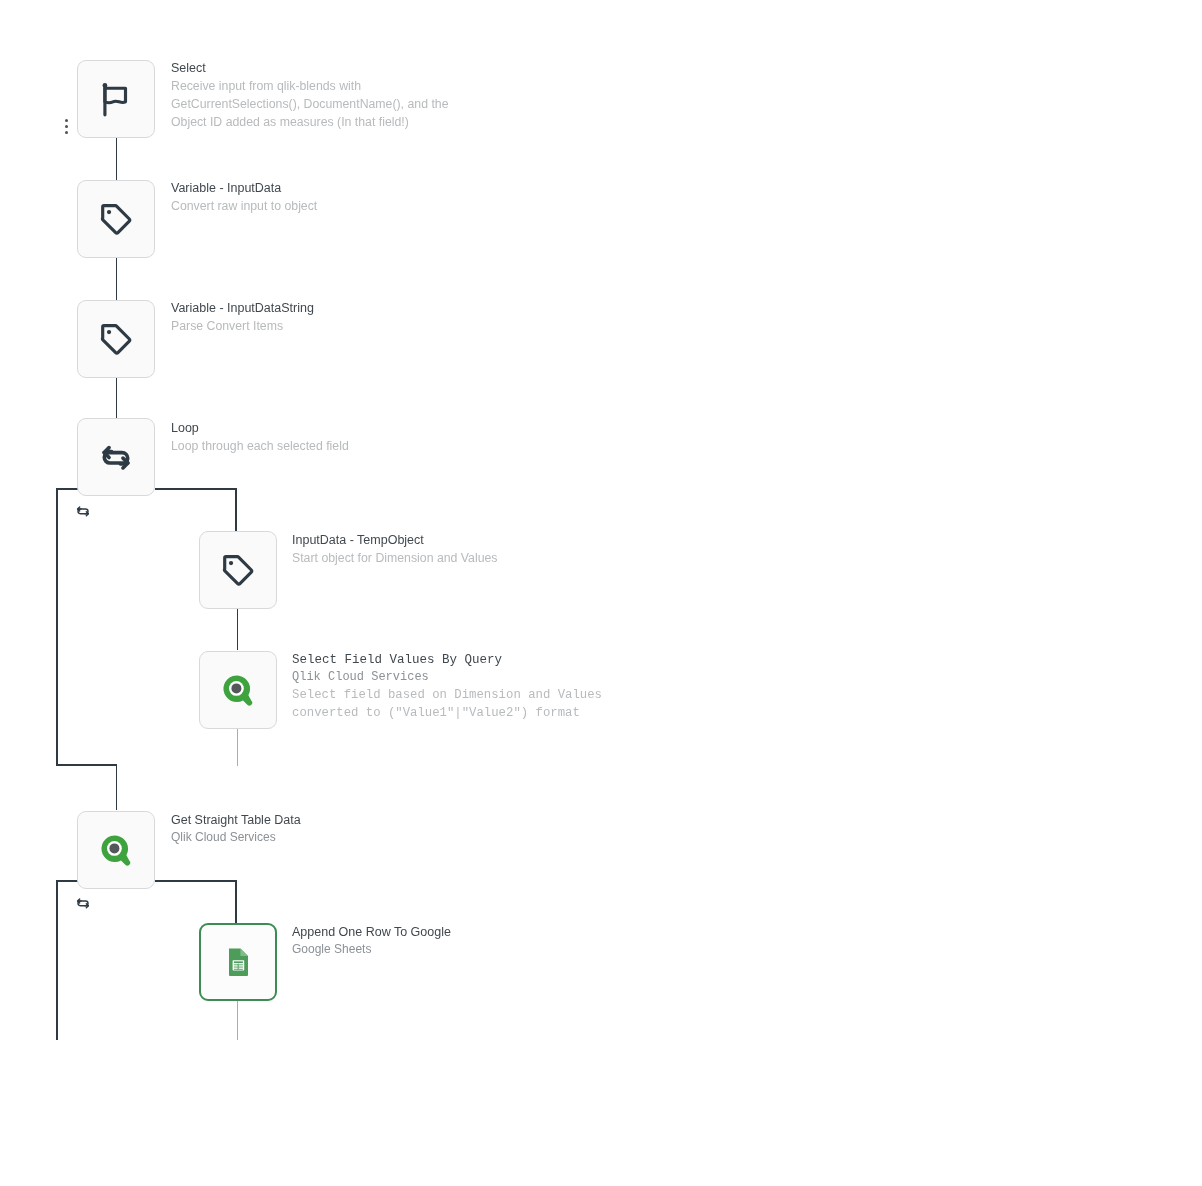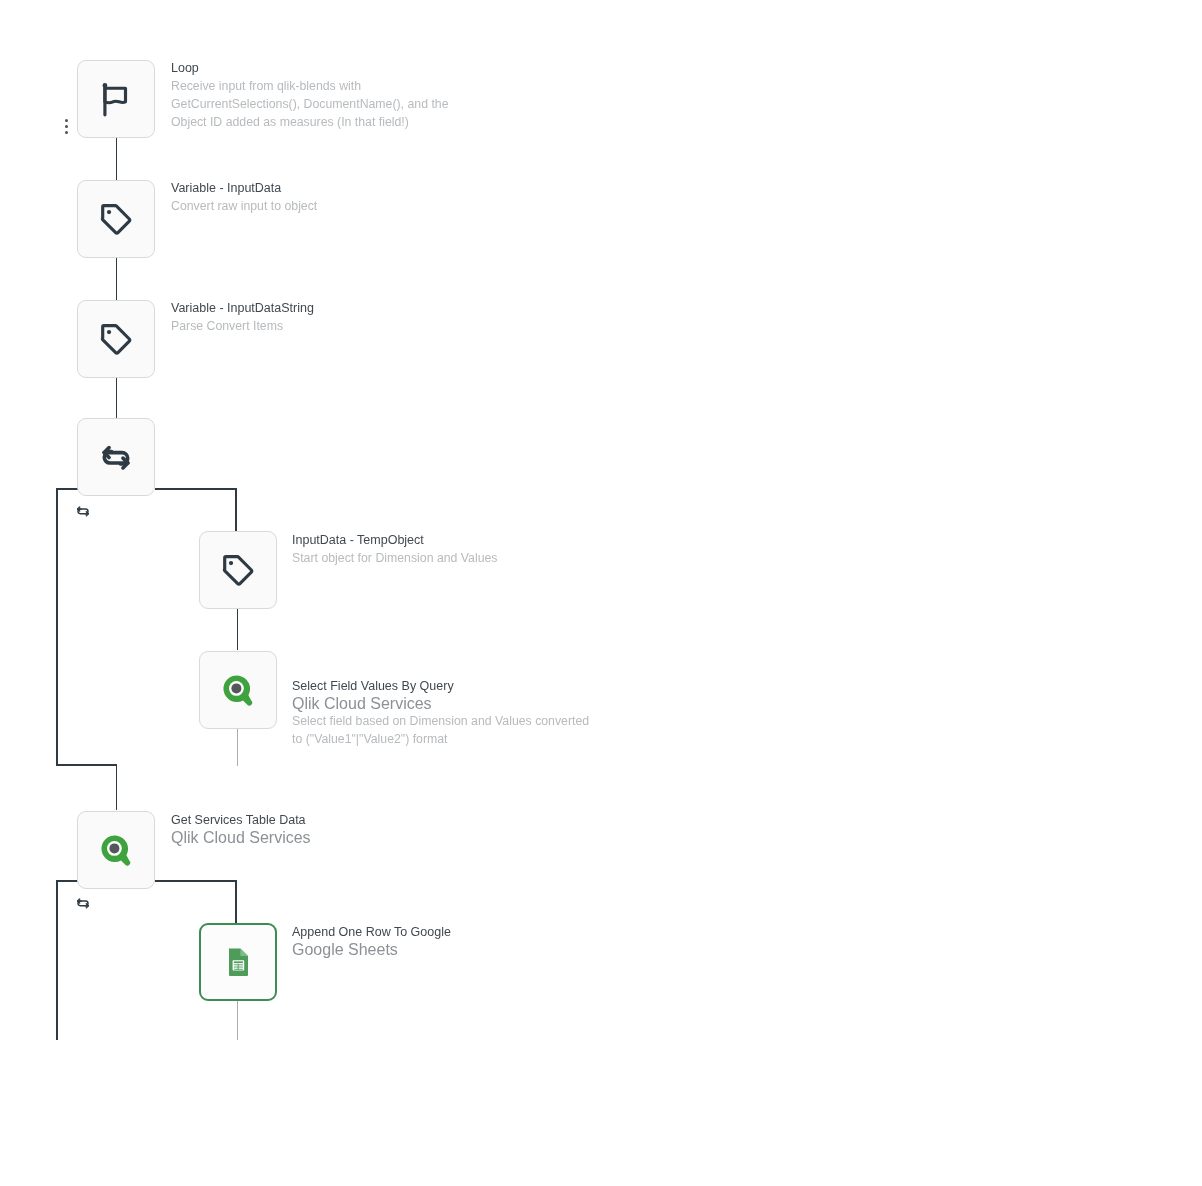--- a/index.html
+++ b/index.html
@@ -61,21 +61,21 @@
     position: absolute;
     z-index: 4;
   }
   .label .title {
     font-size: 12.5px;
     line-height: 18px;
     color: #40484f;
     white-space: nowrap;
   }
   .label .subsys {
-    font-size: 16px;
+    font-size: 12px;
     line-height: 17px;
     color: #8b9196;
     white-space: nowrap;
   }
   .label .desc {
     font-size: 12.3px;
     line-height: 18px;
     color: #b7bbbe;
     max-width: 310px;
   }
@@ -163,21 +163,21 @@
   <div class="node" style="left:77px; top:60px;">
     <span>
       <svg width="38" height="38" viewBox="0 0 24 24" fill="none" stroke="#2e3a44" stroke-width="2" stroke-linecap="round" stroke-linejoin="round">
         <path d="M5 22V4"></path>
         <circle cx="5" cy="3.4" r="1.5" fill="#2e3a44" stroke="none"></circle>
         <path d="M5 5.2h13v8.6c-3 1.6-5 -1.6-8 0c-2 1-3.6.6-5 0z"></path>
       </svg>
     </span>
   </div>
   <div class="label" style="left:171px; top:59px;">
-    <div class="title">Loop</div>
+    <div class="title">Select</div>
     <div class="desc">Receive input from qlik-blends with GetCurrentSelections(), DocumentName(), and the Object ID added as measures (In that field!)</div>
   </div>
 
   <div class="node" style="left:77px; top:180px;">
     <span>
       <svg width="38" height="38" viewBox="0 0 24 24" fill="none" stroke="#2e3a44" stroke-width="2" stroke-linecap="round" stroke-linejoin="round">
         <path d="M3.6 11.6V4.4a.8.8 0 0 1 .8-.8h7.2a1 1 0 0 1 .72.3l8.1 8.1a1 1 0 0 1 0 1.42l-7.2 7.2a1 1 0 0 1-1.42 0l-8.1-8.1a1 1 0 0 1-.3-.72z"></path>
         <circle cx="7.6" cy="7.6" r="1.35" fill="#2e3a44" stroke="none"></circle>
       </svg>
     </span>
@@ -203,20 +203,24 @@
   <div class="node" style="left:77px; top:418px;">
     <span>
       <svg width="38" height="38" viewBox="0 0 24 24" fill="none" stroke="#2e3a44" stroke-width="2.3" stroke-linecap="round" stroke-linejoin="round">
         <path d="M4.5 9.2h11.3a3.6 3.6 0 0 1 0 7.2h-1"></path>
         <polyline points="7.6 6.1 4.5 9.2 7.6 12.3"></polyline>
         <path d="M19.5 15.8H8.2a3.6 3.6 0 0 1 0-7.2h1"></path>
         <polyline points="16.4 18.9 19.5 15.8 16.4 12.7"></polyline>
       </svg>
     </span>
   </div>
+  <div class="label" style="left:171px; top:419px;">
+    <div class="title">Loop</div>
+    <div class="desc">Loop through each selected field</div>
+  </div>
 
   <div class="node" style="left:199px; top:531px;">
     <span>
       <svg width="38" height="38" viewBox="0 0 24 24" fill="none" stroke="#2e3a44" stroke-width="2" stroke-linecap="round" stroke-linejoin="round">
         <path d="M3.6 11.6V4.4a.8.8 0 0 1 .8-.8h7.2a1 1 0 0 1 .72.3l8.1 8.1a1 1 0 0 1 0 1.42l-7.2 7.2a1 1 0 0 1-1.42 0l-8.1-8.1a1 1 0 0 1-.3-.72z"></path>
         <circle cx="7.6" cy="7.6" r="1.35" fill="#2e3a44" stroke="none"></circle>
       </svg>
     </span>
   </div>
   <div class="label" style="left:292px; top:531px;">
@@ -226,37 +230,37 @@
 
   <div class="node" style="left:199px; top:651px;">
     <span>
       <svg width="40" height="40" viewBox="0 0 40 40" fill="none">
         <path d="M30.4 25.2 A13.3 13.3 0 1 0 25 30.5 L29.3 34.8 a2.9 2.9 0 0 0 4.1 -4.1 Z" fill="#3ea33e"></path>
         <circle cx="18.4" cy="18.4" r="7.4" fill="#ffffff"></circle>
         <circle cx="18.4" cy="18.4" r="5.0" fill="#54585a"></circle>
       </svg>
     </span>
   </div>
-  <div class="label" style="left:292px; top:677px;">
+  <div class="label" style="left:292px; top:651px;font-family:Liberation Mono, monospace;">
     <div class="title">Select Field Values By Query</div>
     <div class="subsys">Qlik Cloud Services</div>
     <div class="desc">Select field based on Dimension and Values converted to ("Value1"|"Value2") format</div>
   </div>
 
   <div class="node" style="left:77px; top:811px;">
     <span>
       <svg width="40" height="40" viewBox="0 0 40 40" fill="none">
         <path d="M30.4 25.2 A13.3 13.3 0 1 0 25 30.5 L29.3 34.8 a2.9 2.9 0 0 0 4.1 -4.1 Z" fill="#3ea33e"></path>
         <circle cx="18.4" cy="18.4" r="7.4" fill="#ffffff"></circle>
         <circle cx="18.4" cy="18.4" r="5.0" fill="#54585a"></circle>
       </svg>
     </span>
   </div>
   <div class="label" style="left:171px; top:811px;">
-    <div class="title">Get Services Table Data</div>
+    <div class="title">Get Straight Table Data</div>
     <div class="subsys">Qlik Cloud Services</div>
   </div>
 
   <div class="node selected" style="left:199px; top:923px;">
     <span>
       <svg width="38" height="38" viewBox="0 0 38 38" fill="none">
         <path d="M10 5.5h11.4L29 13.1V32a1 1 0 0 1-1 1H11a1 1 0 0 1-1-1V6.5a1 1 0 0 1 0-1z" fill="#4d9c5a"></path>
         <path d="M21.4 5.5 29 13.1h-7.6z" fill="#7ebd88"></path>
         <rect x="13.6" y="17.2" width="11.6" height="10.2" rx="0.7" fill="#ffffff"></rect>
         <rect x="14.9" y="18.4" width="9" height="1.7" fill="#4d9c5a"></rect>

